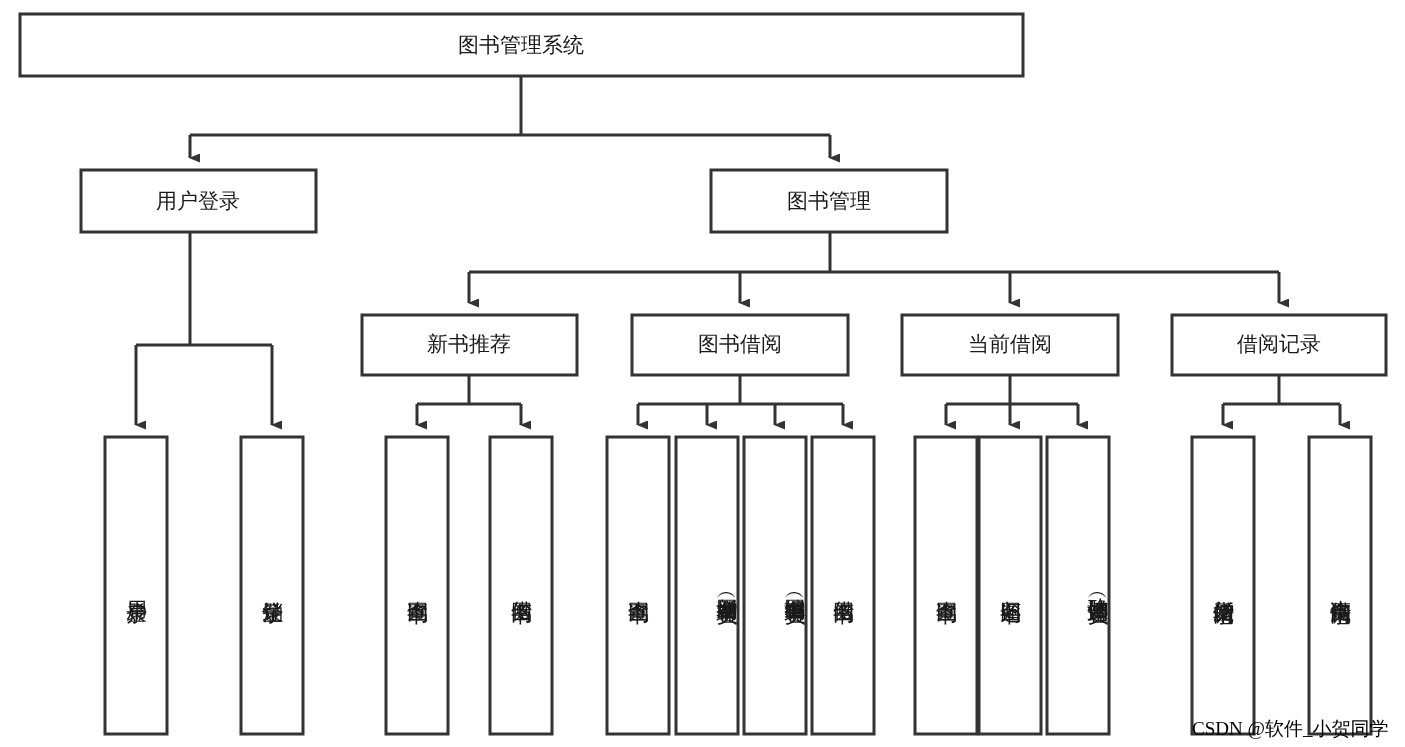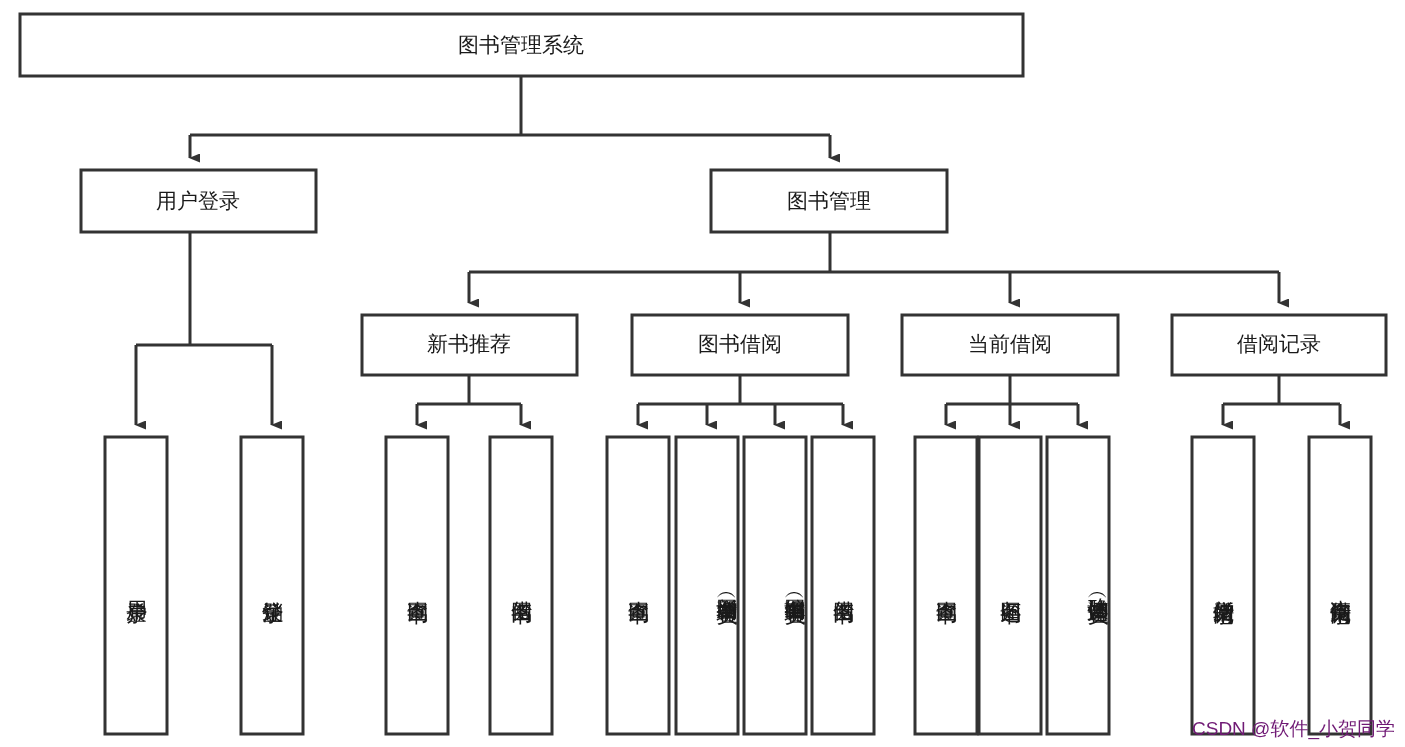--- a/index.html
+++ b/index.html
@@ -53,23 +53,23 @@
     font-family: "DejaVu Sans", "Liberation Sans", sans-serif;
     font-size: 21px;
     line-height: 1.12;
     color: #1a1a1a;
     letter-spacing: 1px;
     white-space: nowrap;
     pointer-events: none;
   }
   .watermark {
     position: absolute;
-    font-family: Liberation Sans, sans-serif;
+    font-family: Liberation Serif, serif;
     font-size: 19px;
-    color: #701a75;
+    color: #000000;
     white-space: nowrap;
   }
 </style>
 </head>
 <body>
 
 <div id="diagram-root">
 
   <svg id="flow-svg" viewBox="0 0 1405 747">
     <defs>

